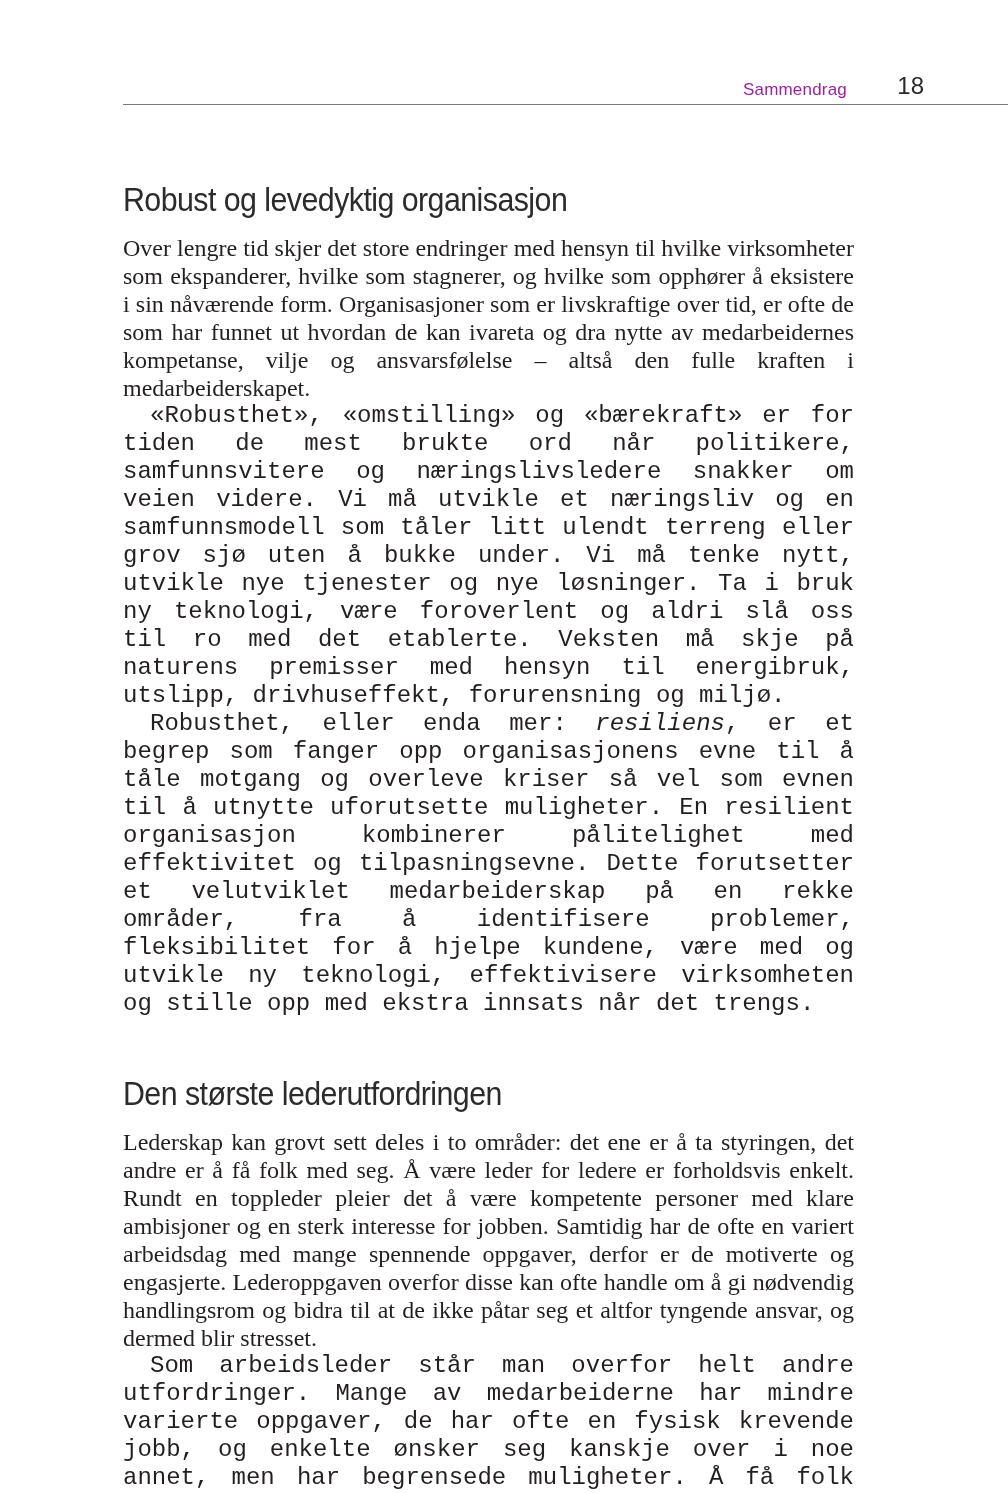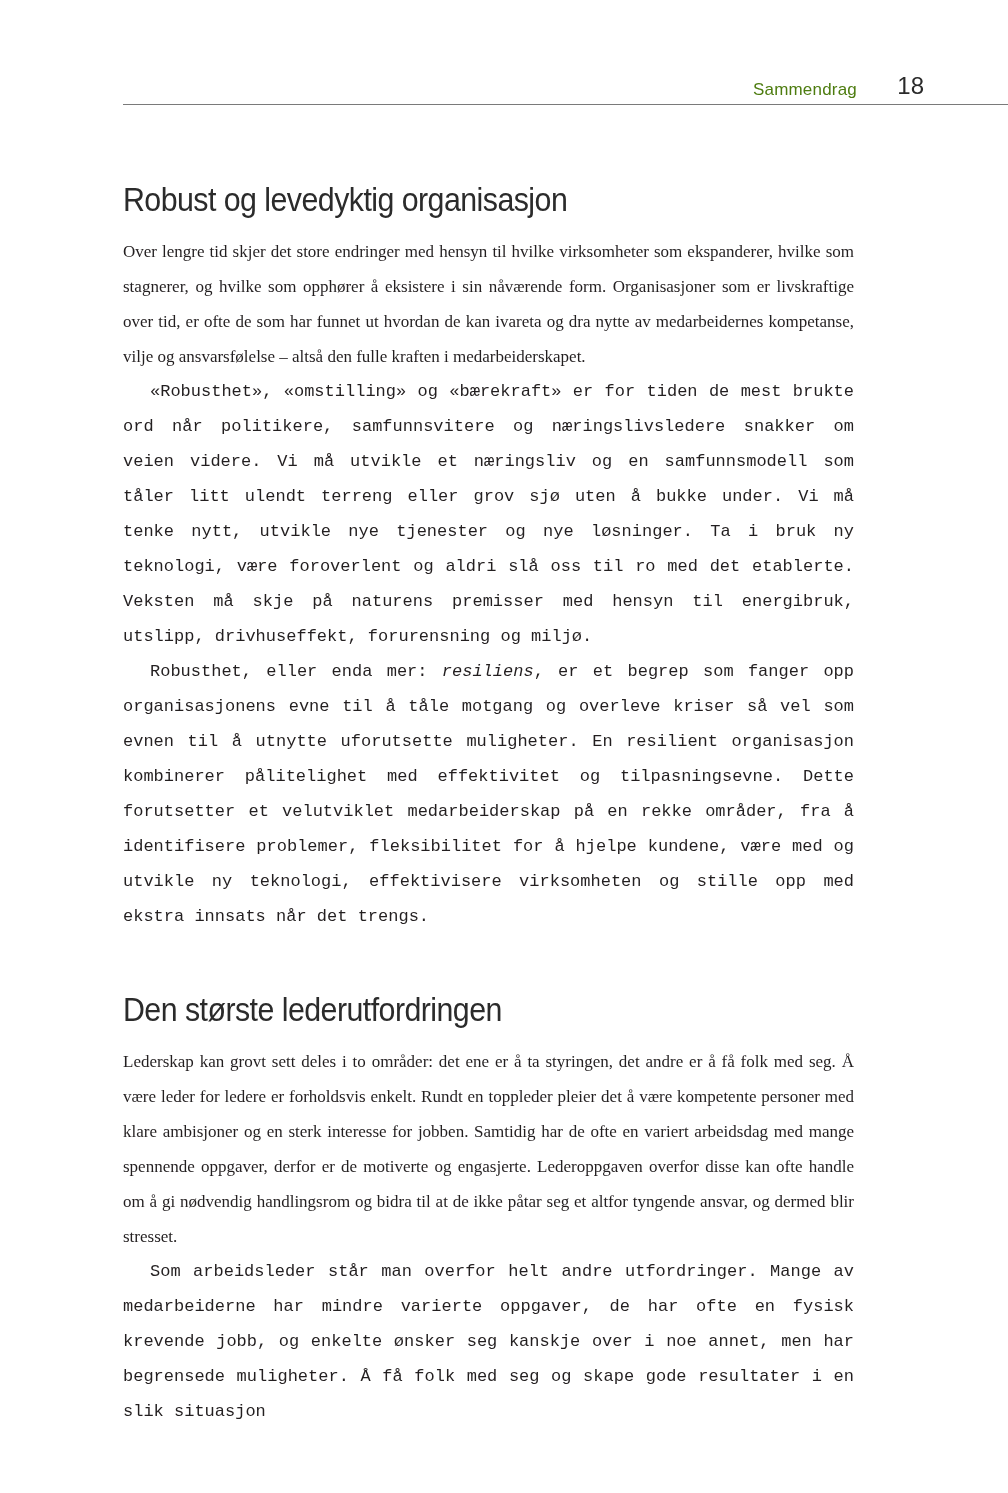--- a/index.html
+++ b/index.html
@@ -17,25 +17,25 @@
     .running-head {
       position: absolute;
       left: 123px;
       right: 0;
       top: 70px;
       height: 34px;
       border-bottom: 1.5px solid #7a7a7a;
     }
     .running-head .section {
       position: absolute;
-      right: 151px;
+      right: 161px;
       top: 10px;
       font-family: "Liberation Sans", sans-serif;
       font-size: 17px;
-      color: #4d7c0f;
+      color: #a21caf;
       letter-spacing: 0.2px;
     }
     .running-head .pagenum {
       position: absolute;
       right: 84px;
       top: 2px;
       font-family: "Liberation Sans", sans-serif;
       font-size: 24px;
       color: #2a2a2a;
     }
@@ -56,22 +56,22 @@
       height: 56px;
       line-height: 44px;
       transform: scaleX(0.92);
       transform-origin: left center;
     }
     .h2-second {
       margin-top: 54px;
     }
     p {
       font-family: "Liberation Serif", serif;
-      font-size: 17px;
-      line-height: 35px;
+      font-size: 24px;
+      line-height: 28px;
       margin: 0;
       text-align: justify;
       hyphens: manual;
     }
     p.indent {
       text-indent: 27px;
       font-family: Liberation Mono, monospace;
     }
     em {
       font-style: italic;

